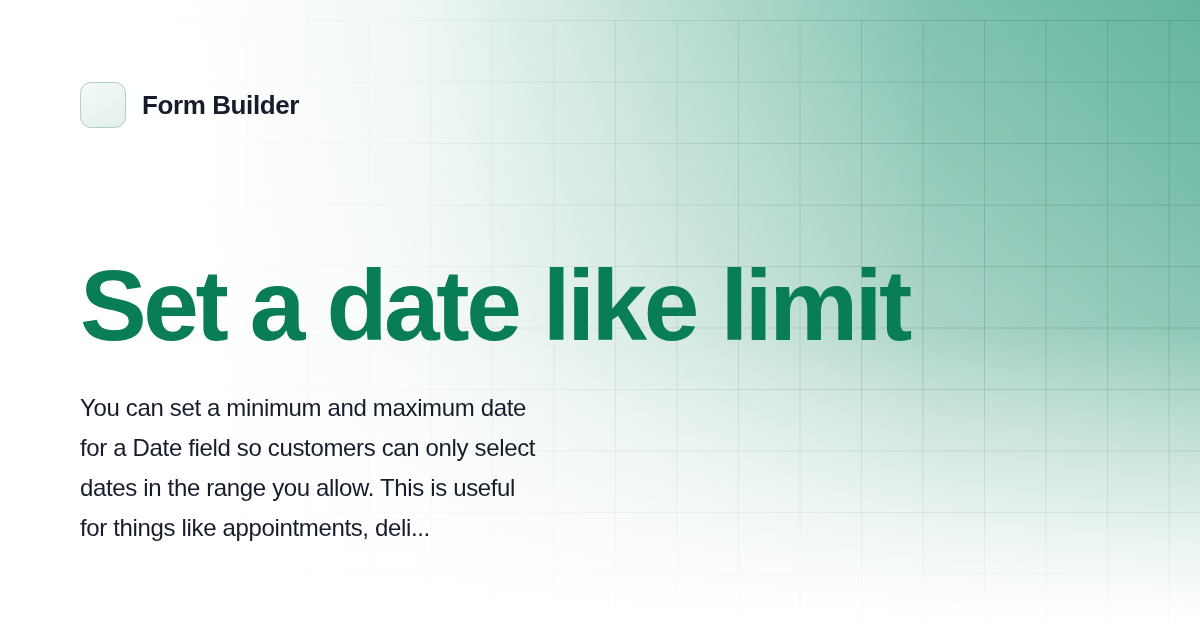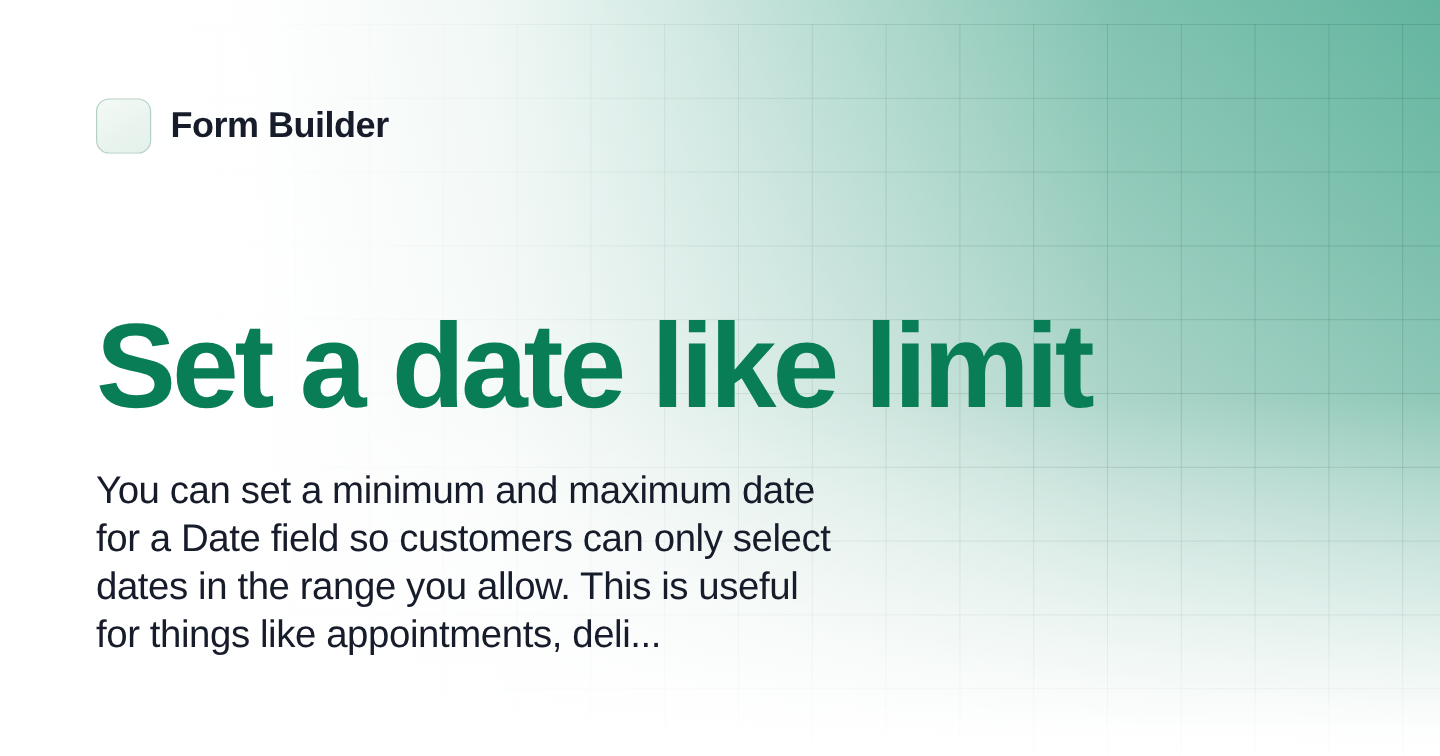--- a/index.html
+++ b/index.html
@@ -117,21 +117,21 @@
   .brand-badge {
     width: 46px;
     height: 46px;
     box-sizing: border-box;
     border-radius: 11px;
     border: 1px solid #b3d0c4;
     background: linear-gradient(150deg, #f4faf7 0%, #eaf4ef 55%, #e3f0ea 100%);
     flex: 0 0 auto;
   }
   .brand-name {
-    font-size: 30px;
+    font-size: 26px;
     font-weight: bold;
     letter-spacing: -0.4px;
     color: #171c2b;
     line-height: 1;
     white-space: nowrap;
   }
 
   
   .headline {
     position: absolute;
@@ -147,21 +147,21 @@
     white-space: nowrap;
   }
 
   
   .description {
     position: absolute;
     left: 80px;
     top: 388px;
     margin: 0;
     width: 790px;
-    font-size: 32px;
+    font-size: 24px;
     font-weight: normal;
     line-height: 40px;
     letter-spacing: -0.35px;
     color: #171c2b;
     white-space: pre-line;
   }
 </style>
 </head>
 <body>
 

